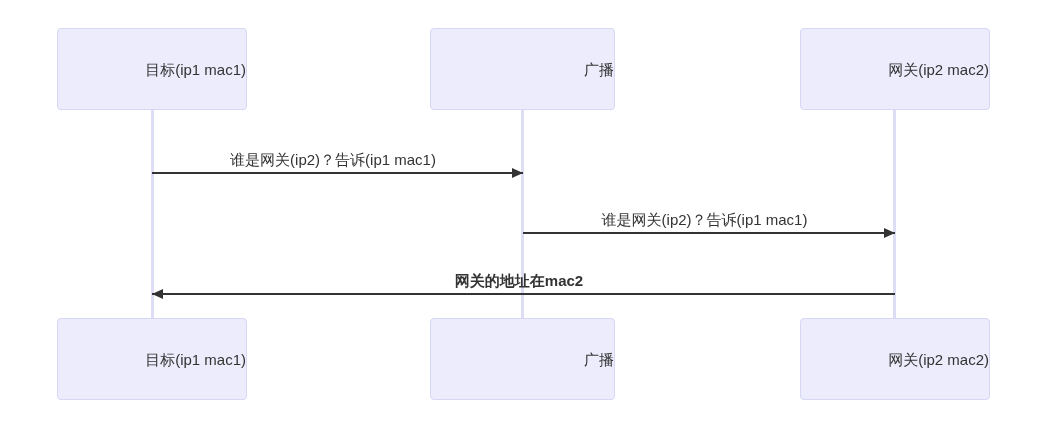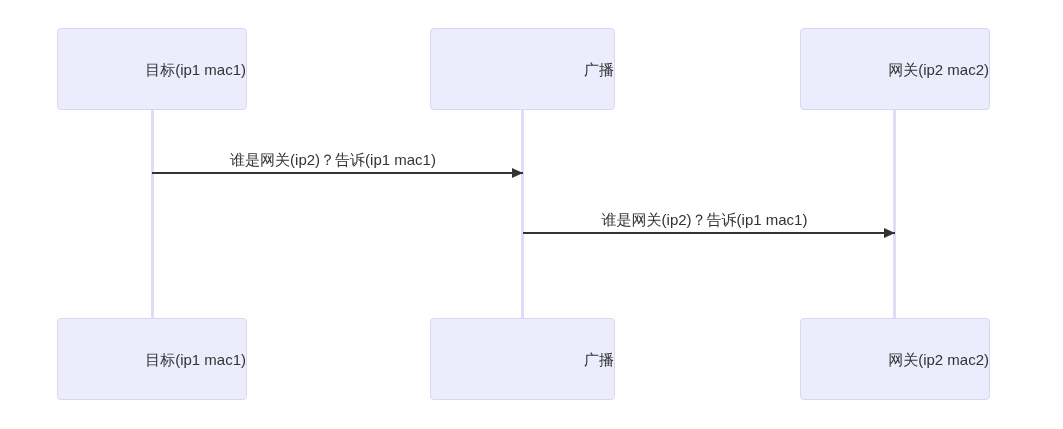--- a/index.html
+++ b/index.html
@@ -107,20 +107,25 @@
     <div class="message-line"></div>
     <div class="arrowhead right"></div>
   </div>
 
   <div class="message" style="left:523px; top:190px; width:372px;">
     <span class="message-label center">谁是网关(ip2)？告诉(ip1 mac1)</span>
     <div class="message-line"></div>
     <div class="arrowhead right"></div>
   </div>
 
+  <div class="message" style="left:152px; top:251px; width:743px;">
+    <span class="message-label center bold">网关的地址在mac2</span>
+    <div class="message-line"></div>
+    <div class="arrowhead left"></div>
+  </div>
 
   <div class="participant-box" style="left:57px; top:318px; width:190px; height:82px;">
     <span class="participant-label">目标(ip1 mac1)</span>
   </div>
   <div class="participant-box" style="left:430px; top:318px; width:185px; height:82px;">
     <span class="participant-label">广播</span>
   </div>
   <div class="participant-box" style="left:800px; top:318px; width:190px; height:82px;">
     <span class="participant-label">网关(ip2 mac2)</span>
   </div>

